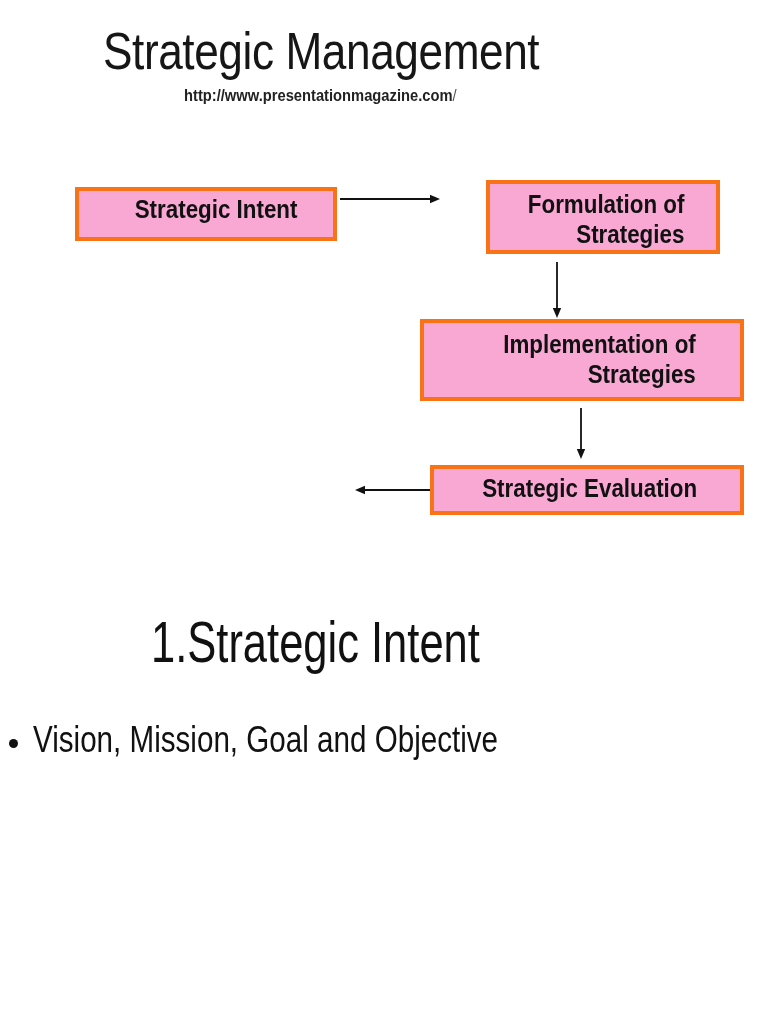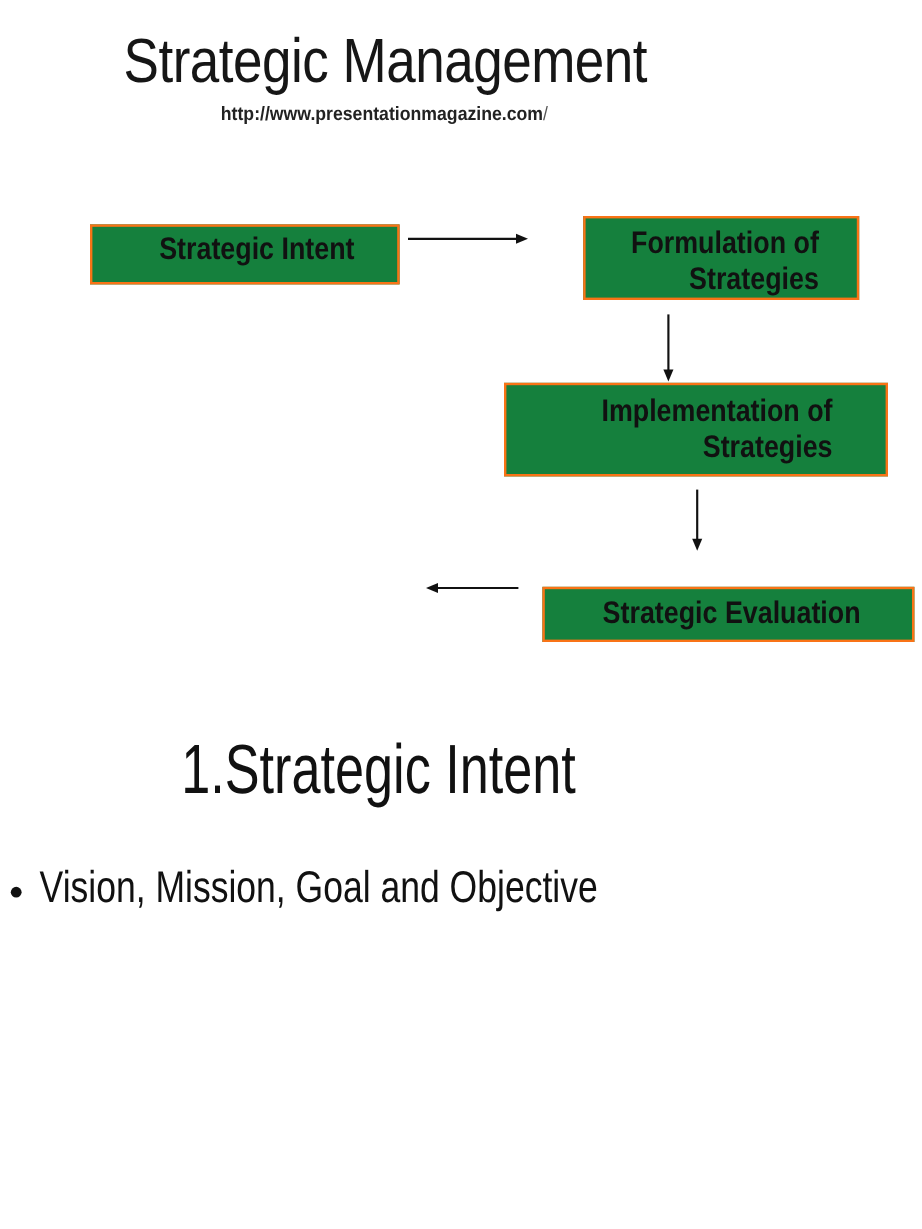--- a/index.html
+++ b/index.html
@@ -40,43 +40,43 @@
     transform-origin: left top;
     white-space: nowrap;
   }
   #source-url .slash {
     font-weight: 400;
     color: #555555;
   }
 
   .flow-box {
     position: absolute;
-    border: 2px solid #f97316;
-    background: #15803d;
+    border: 4px solid #f97316;
+    background: #f9a8d4;
     box-sizing: content-box;
   }
   .flow-box .box-label {
     display: block;
     font-size: 26px;
     font-weight: bold;
     line-height: 30px;
     color: #111111;
     white-space: pre-line;
     transform: scaleX(0.86);
     transform-origin: left top;
   }
   #box-strategic-intent        { left: 75px;  top: 187px; width: 254px; height: 46px; }
   #box-strategic-intent .box-label        { padding: 3px 0 0 8px; }
   #box-formulation             { left: 442px; top: 180px; width: 226px; height: 66px; margin-left: 44px; }
   #box-formulation .box-label             { padding: 5px 0 0 6px; }
   #box-implementation          { left: 420px; top: 319px; width: 316px; height: 74px; }
   #box-implementation .box-label          { padding: 6px 0 0 6px; }
   #box-strategic-control       { left: 63px;  top: 466px; width: 281px; height: 56px; }
   #box-strategic-control .box-label       { padding: 5px 0 0 10px; }
-  #box-strategic-evaluation    { left: 452px; top: 465px; width: 306px; height: 42px; margin-top: 24px; }
+  #box-strategic-evaluation    { left: 430px; top: 465px; width: 306px; height: 42px; }
   #box-strategic-evaluation .box-label    { padding: 4px 0 0 8px; }
 
   #flow-arrows {
     left: 0; top: 0;
     width: 768px;
     height: 560px;
     pointer-events: none;
   }
   #flow-arrows line { stroke: #111111; stroke-width: 1.8px; }
   #flow-arrows polygon { fill: #111111; }

